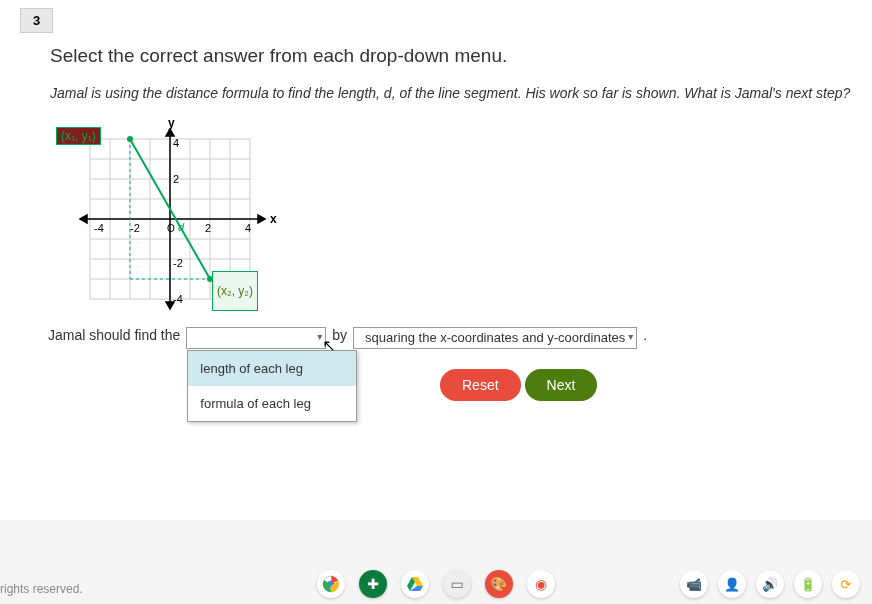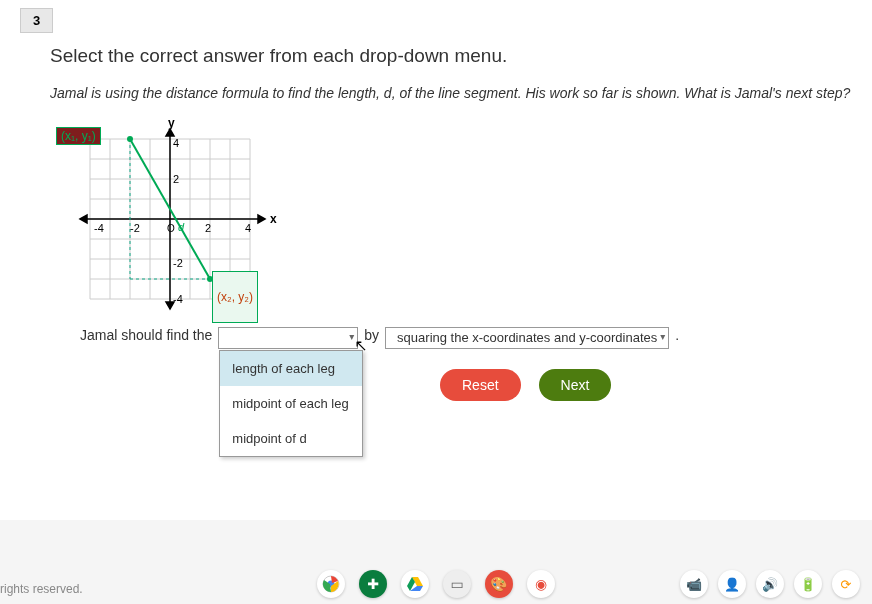--- a/index.html
+++ b/index.html
@@ -36,21 +36,21 @@
   font-size: 14px;
   color: #333;
   margin: 18px 0 0 50px;
   font-style: italic;
 }
 .graph-area {
   margin: 18px 0 0 60px;
   position: relative;
 }
 .answer-line {
-  margin: 8px 0 0 80px;
+  margin: 8px 0 0 48px;
   font-size: 14px;
   color: #333;
   display: flex;
   align-items: flex-start;
   gap: 6px;
   position: relative;
 }
 .dropdown-box {
   display: inline-block;
   border: 1px solid #999;
@@ -72,21 +72,21 @@
   font-size: 13px;
 }
 .dropdown-open {
   position: absolute;
   top: 22px;
   left: 0;
   background: #fff;
   border: 1px solid #999;
   box-shadow: 2px 2px 4px rgba(0,0,0,0.2);
   z-index: 10;
-  width: 144px;
+  width: 170px;
 }
 .dropdown-open .option {
   padding: 10px 12px;
   font-size: 13px;
   color: #333;
   cursor: pointer;
 }
 .dropdown-open .option.highlight {
   background: #d0e8f0;
 }
@@ -94,21 +94,21 @@
   position: absolute;
   left: 135px;
   top: 8px;
   font-size: 16px;
   color: #000;
   z-index: 11;
 }
 .buttons {
   margin: 20px 0 0 440px;
   display: flex;
-  gap: 18px;
+  gap: 4px;
 }
 .btn {
   padding: 8px 22px;
   border-radius: 18px;
   color: #fff;
   font-size: 14px;
   border: none;
   cursor: pointer;
 }
 .btn-reset { background: #e74c3c; }
@@ -219,32 +219,31 @@
       <text x="113" y="148" font-size="11">-2</text>
       <text x="113" y="184" font-size="11">-4</text>
       <text x="34" y="113" font-size="11">-4</text>
       <text x="70" y="113" font-size="11">-2</text>
       <text x="145" y="113" font-size="11">2</text>
       <text x="185" y="113" font-size="11">4</text>
       <text x="107" y="113" font-size="10">O</text>
       <text x="118" y="112" font-size="11" fill="#0a5" font-style="italic">d</text>
     </svg>
     <div style="position:absolute;top:8px;left:-4px;border:1px solid #0a5;background:#7f1d1d;padding:1px 4px;font-size:12px;color:#0a5">(x₁, y₁)</div>
-    <div style="position:absolute;top:152px;left:152px;border:1px solid #0a5;background:#eaf8ef;padding:18px 4px;font-size:12px;color:#c2410c">(x₂, y₂)</div>
+    <div style="position:absolute;top:152px;left:152px;border:1px solid #0a5;background:#eaf8ef;padding:12px 4px;font-size:12px;color:#4d7c0f">(x₂, y₂)</div>
   </div>
 
   <div class="answer-line">
     <span>Jamal should find the</span>
     <span class="dropdown-box" style="position:relative">
       <span class="chev">▾</span>
       <span class="cursor-icon">↖</span>
       <div class="dropdown-open">
         <div class="option highlight">length of each leg</div>
-        <div class="option">midpoint of each leg</div>
-        <div class="option">midpoint of d</div>
+        <div class="option">formula of each leg</div>
       </div>
     </span>
     <span>by</span>
     <span class="dropdown-box dropdown-wide">
       <span>squaring the x-coordinates and y-coordinates</span>
       <span class="chev">▾</span>
     </span>
     <span>.</span>
   </div>
 

